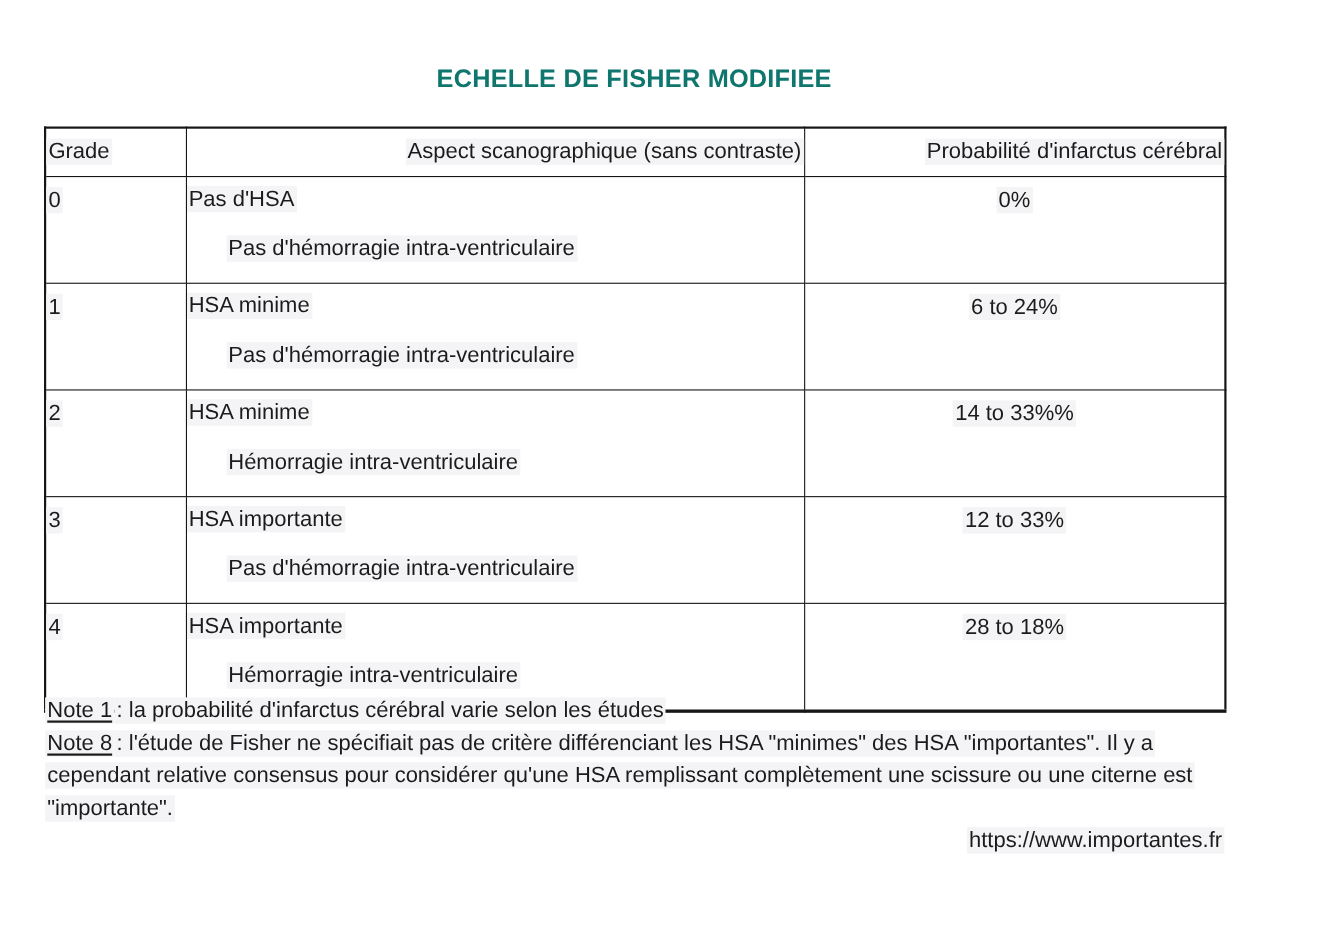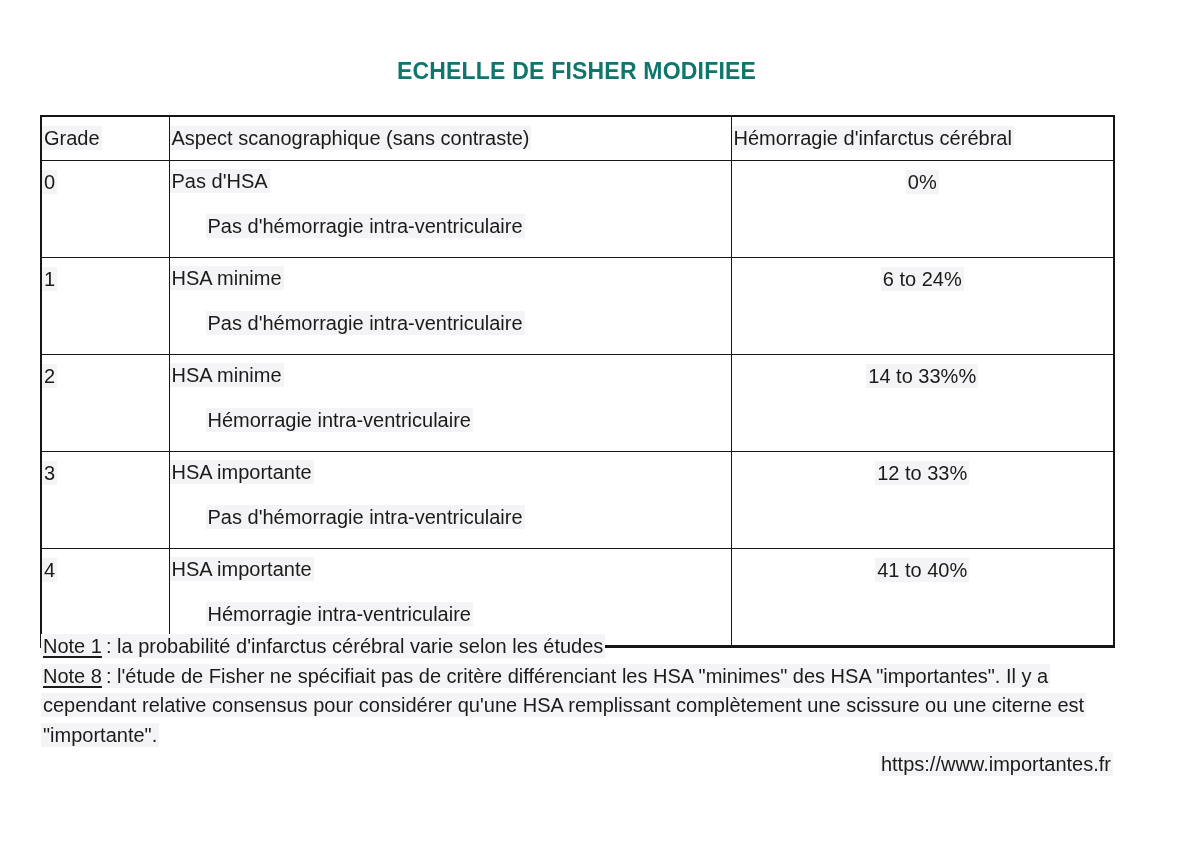--- a/index.html
+++ b/index.html
@@ -55,21 +55,21 @@
   col.c3 { width: 383px; }
   table.fisher thead th {
     height: 43px;
     vertical-align: middle;
   }
   th.col-grade {
     text-align: left;
     padding-left: 12px;
   }
   th.col-aspect, th.col-prob {
-    text-align: left;
+    text-align: right;
   }
   table.fisher tbody td {
     height: 86px;
     padding-top: 10px;
   }
   td.cell-grade { padding-left: 12px; }
   td.cell-aspect { padding-left: 12px; }
   td.cell-prob { text-align: center; }
   td.cell-aspect p {
     margin: 0 0 24px 0;
@@ -114,21 +114,21 @@
   <table class="fisher">
     <colgroup>
       <col class="c1">
         <col class="c2">
         <col class="c3">
     </colgroup>
     <thead>
       <tr>
         <th class="col-grade"><span class="hl">Grade</span></th>
         <th class="col-aspect"><span class="hl">Aspect scanographique (sans contraste)</span></th>
-        <th class="col-prob"><span class="hl">Hémorragie d'infarctus cérébral</span></th>
+        <th class="col-prob"><span class="hl">Probabilité d'infarctus cérébral</span></th>
       </tr>
     </thead>
     <tbody>
       <tr>
         <td class="cell-grade"><span class="hl">0</span></td>
         <td class="cell-aspect">
           <p><span class="hl">Pas d'HSA</span></p>
           <p><span class="hl">Pas d'hémorragie intra-ventriculaire</span></p>
         </td>
         <td class="cell-prob"><span class="hl">0%</span></td>
@@ -156,21 +156,21 @@
           <p><span class="hl">Pas d'hémorragie intra-ventriculaire</span></p>
         </td>
         <td class="cell-prob"><span class="hl">12 to 33%</span></td>
       </tr>
       <tr>
         <td class="cell-grade"><span class="hl">4</span></td>
         <td class="cell-aspect">
           <p><span class="hl">HSA importante</span></p>
           <p><span class="hl">Hémorragie intra-ventriculaire</span></p>
         </td>
-        <td class="cell-prob"><span class="hl">41 to 40%</span></td>
+        <td class="cell-prob"><span class="hl">28 to 18%</span></td>
       </tr>
     </tbody>
   </table>
 
   <div class="notes">
     <p><span class="note-label hl">Note 1</span><span class="hl">: la probabilité d'infarctus cérébral varie selon les études</span></p>
     <p><span class="note-label hl">Note 8</span><span class="hl">: l'étude de Fisher ne spécifiait pas de critère différenciant les HSA "minimes" des HSA "importantes". Il y a cependant relative consensus pour considérer qu'une HSA remplissant complètement une scissure ou une citerne est "importante".</span></p>
   </div>
 
   <div class="source-url"><span class="hl">https://www.importantes.fr</span></div>

